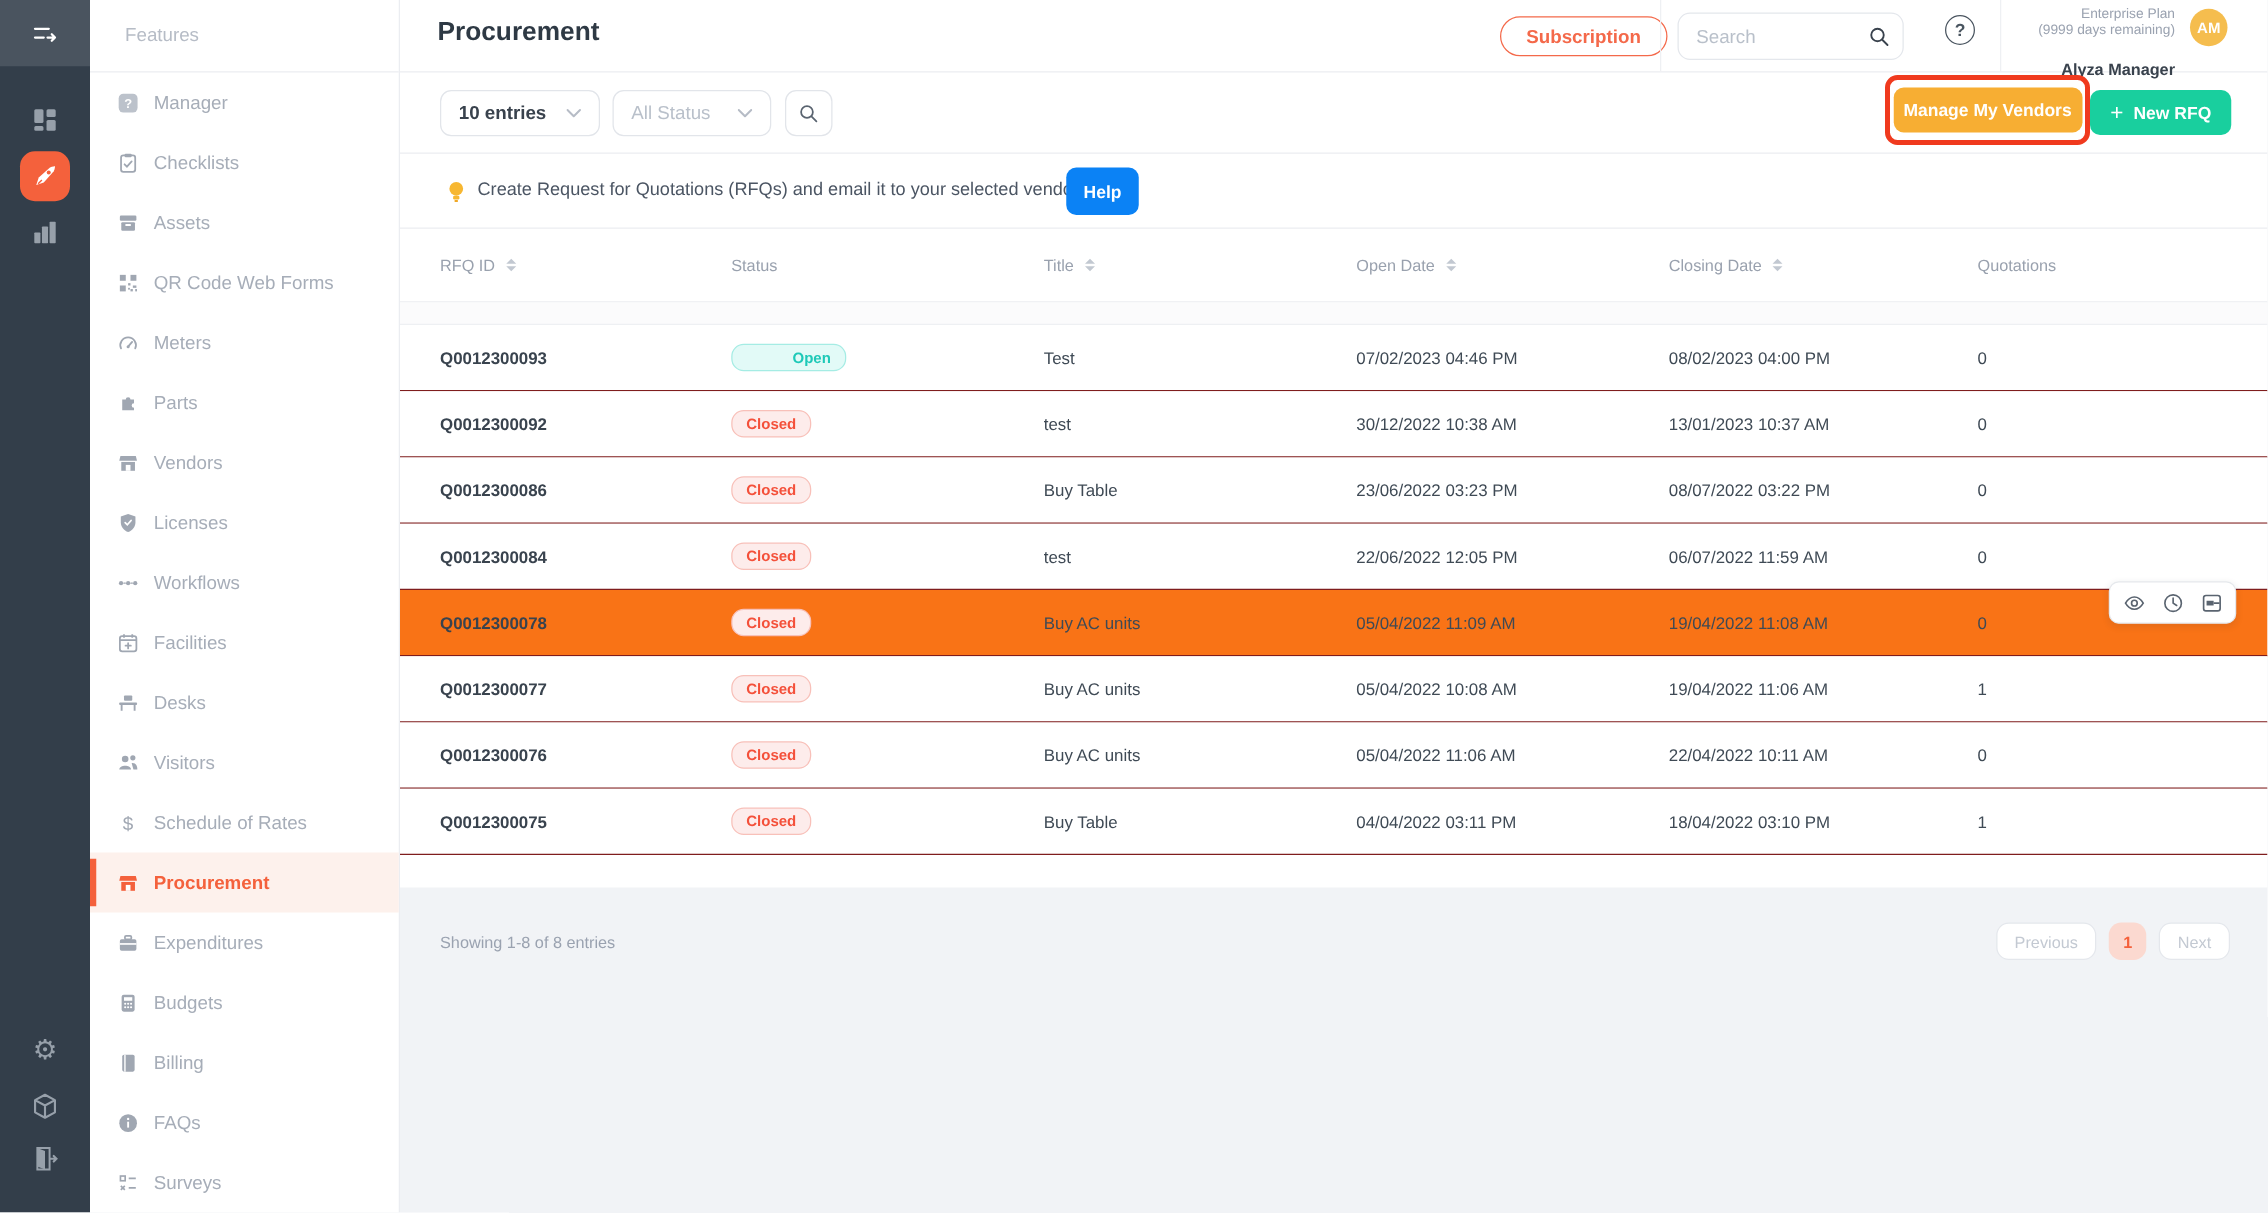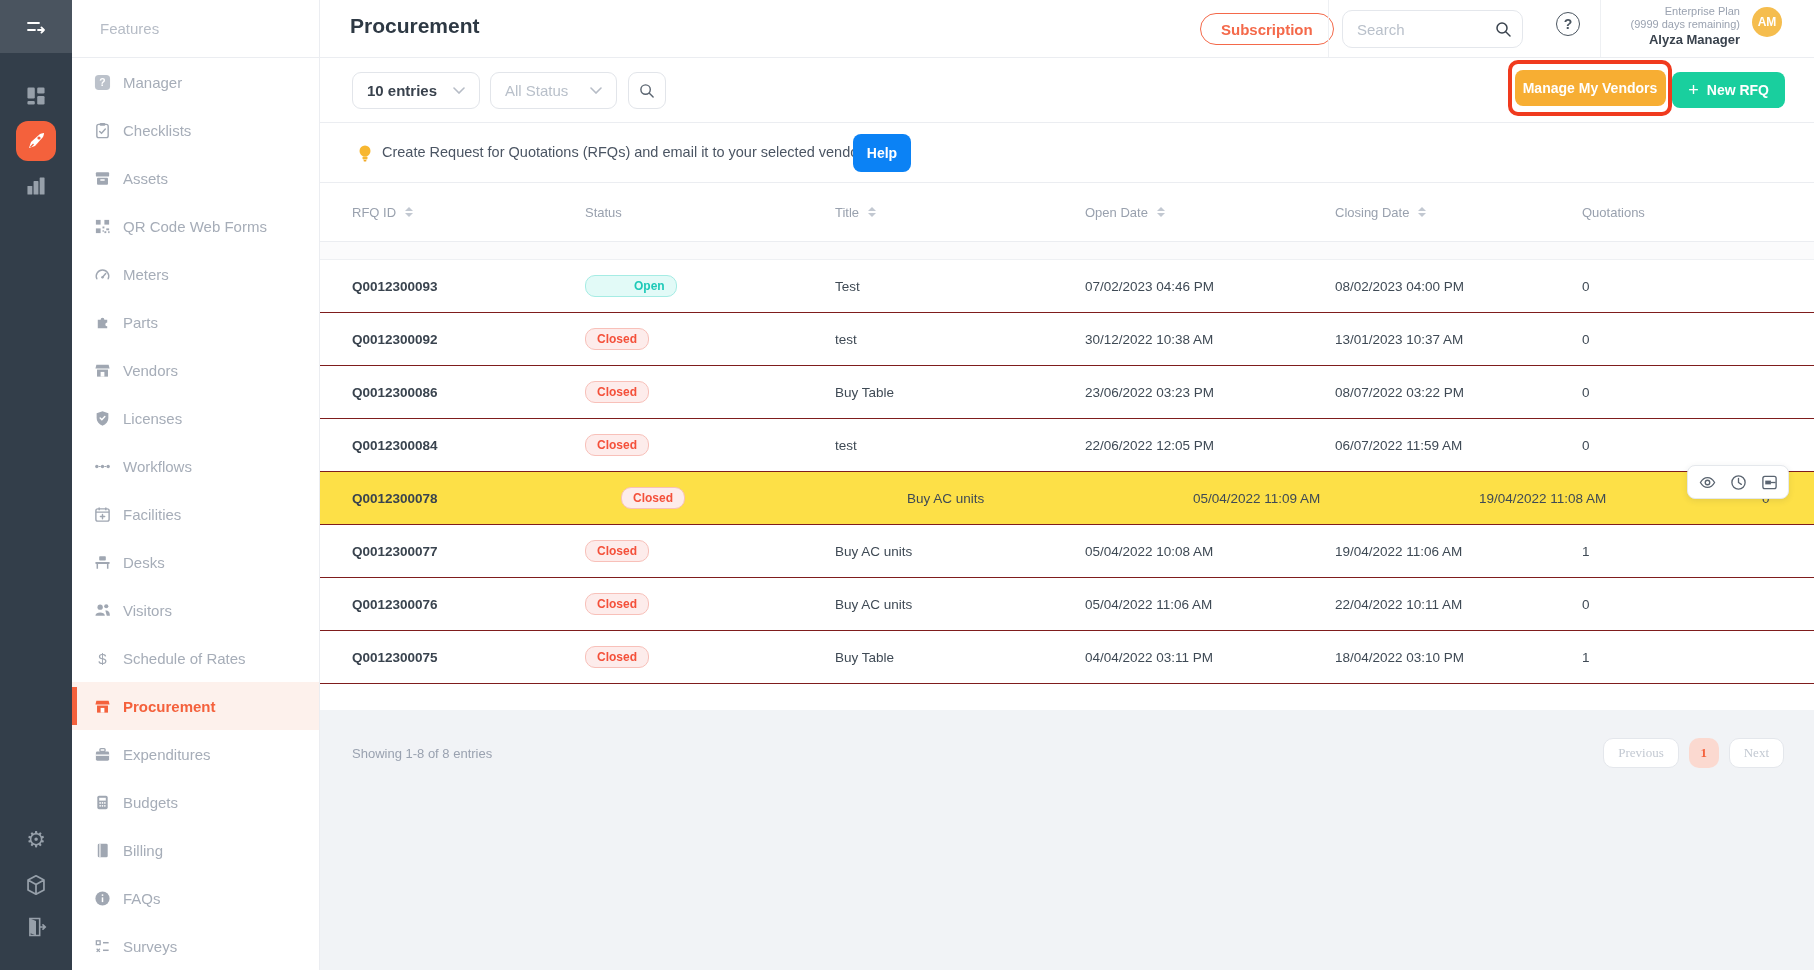--- a/index.html
+++ b/index.html
@@ -44,21 +44,21 @@
   .search-box { position:absolute; left:1022px; top:10px; width:181px; height:38px;
     border:1px solid #e4e7ec; border-radius:10px; display:flex; align-items:center; padding:0 10px 0 14px; }
   .search-box input { border:none; outline:none; flex:1; min-width:0; font-size:15px;
     color:#be185d; font-family:inherit; background:transparent; }
   .search-box input::placeholder { color:#b9c0ca; }
   .help-circle { position:absolute; left:1236px; top:12px; width:24px; height:24px; border-radius:50%;
     border:1.5px solid #4a5560; color:#4a5560; font-size:14px; font-weight:bold;
     display:flex; align-items:center; justify-content:center; cursor:pointer; }
   .user-block { position:absolute; right:74px; top:5px; text-align:right; line-height:13px; }
   .user-block .plan { font-size:11px; color:#9aa2b0; }
-  .user-block .name { font-size:13px; font-weight:bold; color:#39424d; margin-top:2px; }
+  .user-block .name { font-size:13px; font-weight:bold; color:#39424d; margin-top:18px; }
   .avatar { position:absolute; left:1432px; top:7px; width:30px; height:30px; border-radius:50%;
     background:#f5bd4e; color:#fff; font-size:12px; font-weight:bold;
     display:flex; align-items:center; justify-content:center; cursor:pointer; }
 
   .toolbar { position:relative; height:65px; border-bottom:1px solid #ebedf1; flex:0 0 65px; }
   .dropdown { position:absolute; top:14px; height:37px; border:1px solid #e2e5ea; border-radius:9px;
     display:flex; align-items:center; justify-content:space-between; padding:0 14px; cursor:pointer; background:#fff; }
   .dd-entries { left:32px; width:128px; }
   .dd-entries .dd-lbl { font-size:15px; font-weight:bold; color:#39424d; }
   .dd-status { left:170px; width:127px; }
@@ -86,34 +86,34 @@
   .tgrid { display:grid; grid-template-columns:233px 250px 250px 250px 247px 1fr; padding-left:32px; }
   .thead { height:59px; border-bottom:1px solid #ebedf1; align-items:center; flex:0 0 59px; }
   .th { font-size:13px; color:#99a1ae; display:flex; align-items:center; cursor:default; }
   .th.sortable { cursor:pointer; }
   .sort { display:inline-flex; flex-direction:column; gap:2px; margin-left:9px; }
   .sort i { width:0; height:0; border-left:4px solid transparent; border-right:4px solid transparent; }
   .sort .up  { border-bottom:4px solid #c2c8d1; }
   .sort .dn  { border-top:4px solid #c2c8d1; }
   .spacer-row { height:18px; background:#fbfbfc; border-bottom:1px solid #eef0f3; flex:0 0 18px; }
   .trow { height:53px; border-bottom:1px solid #7f1d1d; align-items:center; cursor:pointer; background:#fff; }
-  .trow.hl { background:#fde047;gap:36px; }
+  .trow.hl { background:#f97316; }
   .td { font-size:13.5px; color:#3f4a55; padding-right:12px; white-space:nowrap; }
   .td.id { font-weight:bold; color:#39434e; }
   .badge { display:inline-block; padding:3px 11px; border-radius:10px; font-size:12px; font-weight:bold; }
   .badge.open   { color:#1ec9b8; background:#e2faf7; border:1px solid #a5ece4;padding-left:48px; }
   .badge.closed { color:#f4503a; background:#fdeceb; border:1px solid #f8c0b9; }
   .white-strip { height:26px; background:#fff; flex:0 0 26px; }
 
   
   .footerbar { position:relative; flex:1; background:#f1f3f6; }
   .showing { position:absolute; left:32px; top:36px; font-size:13px; color:#9aa2b0; }
   .pagination { position:absolute; right:30px; top:28px; display:flex; gap:10px; }
   .pg { height:30px; border-radius:10px; display:flex; align-items:center; justify-content:center;
-    font-size:13px; cursor:pointer; font-family:Liberation Serif, serif; }
+    font-size:13px; cursor:pointer; font-family:Liberation Sans, sans-serif; }
   .pg.ghost { background:#fff; border:1px solid #e4e7ec; color:#c3c9d2; padding:0 14px; }
   .pg.current { width:30px; background:#fbd9d0; color:#f4613c; font-weight:bold; border:none; }
 
   
   .action-card { position:absolute; left:1687px; top:465px; width:102px; height:34px;
     background:#fff; border:1px solid #e5e8ec; border-radius:8px;
     box-shadow:0 2px 6px rgba(40,50,60,.10); display:flex; align-items:center;
     justify-content:center; gap:14px; z-index:6; }
   .action-card .ai { width:17px; height:17px; cursor:pointer; display:flex; align-items:center; justify-content:center; }
 

